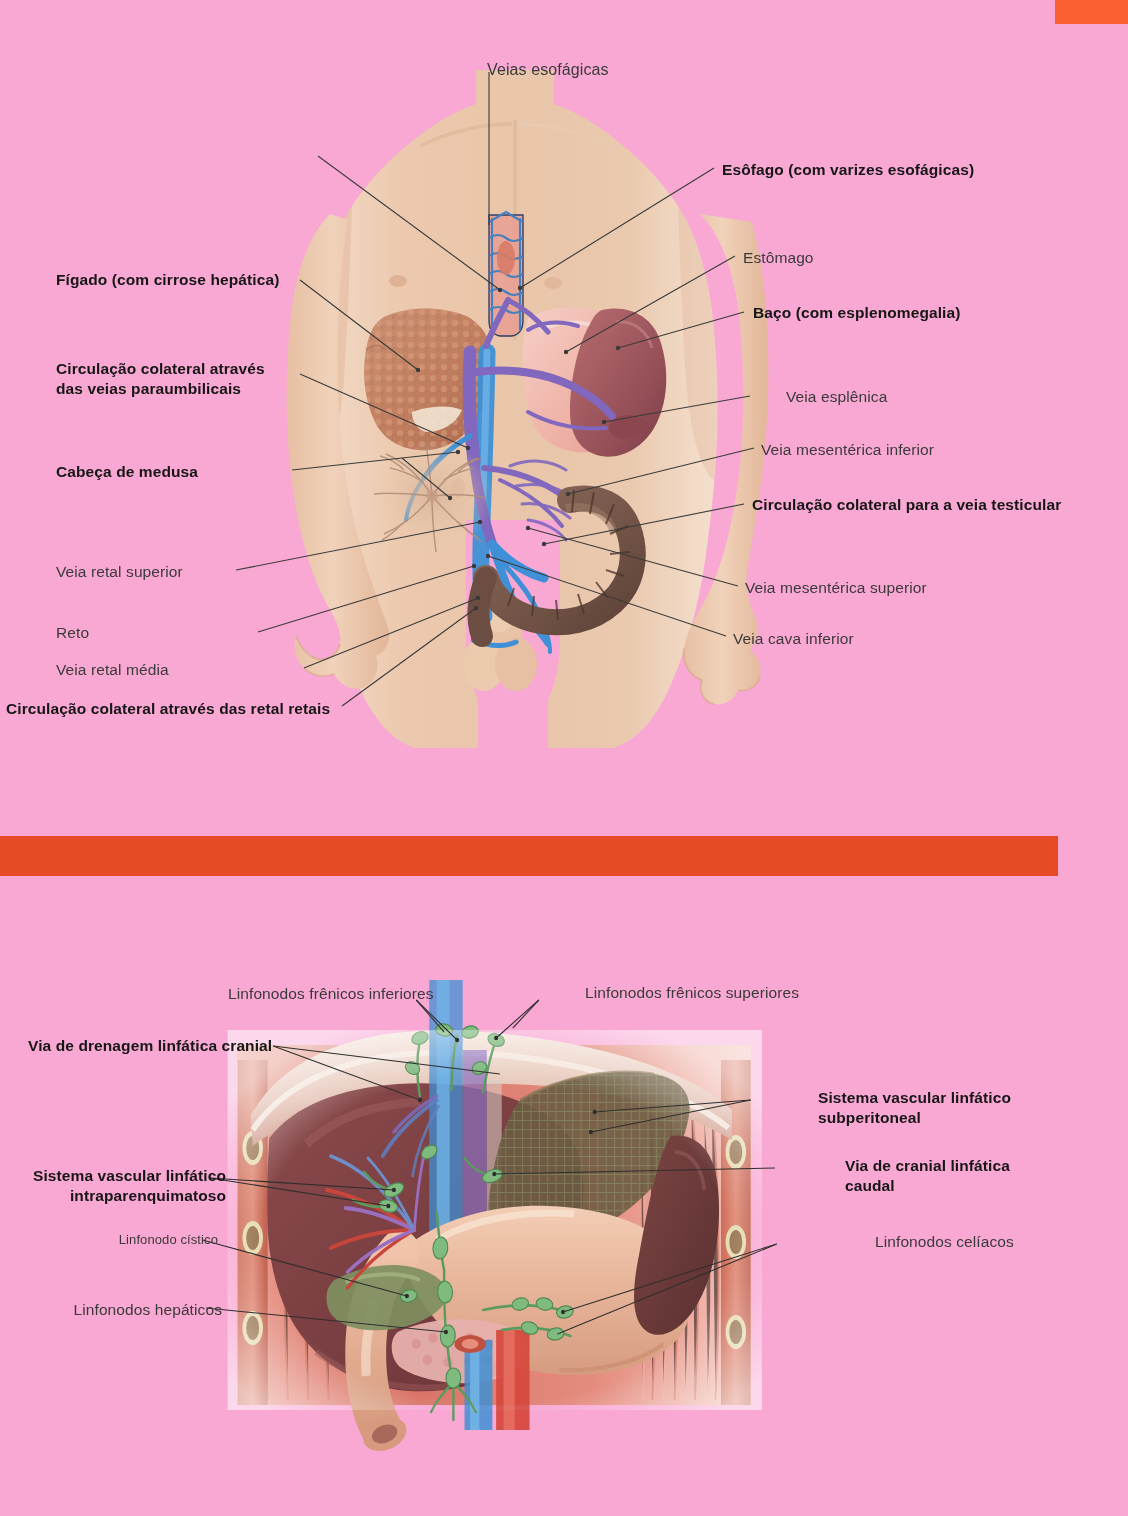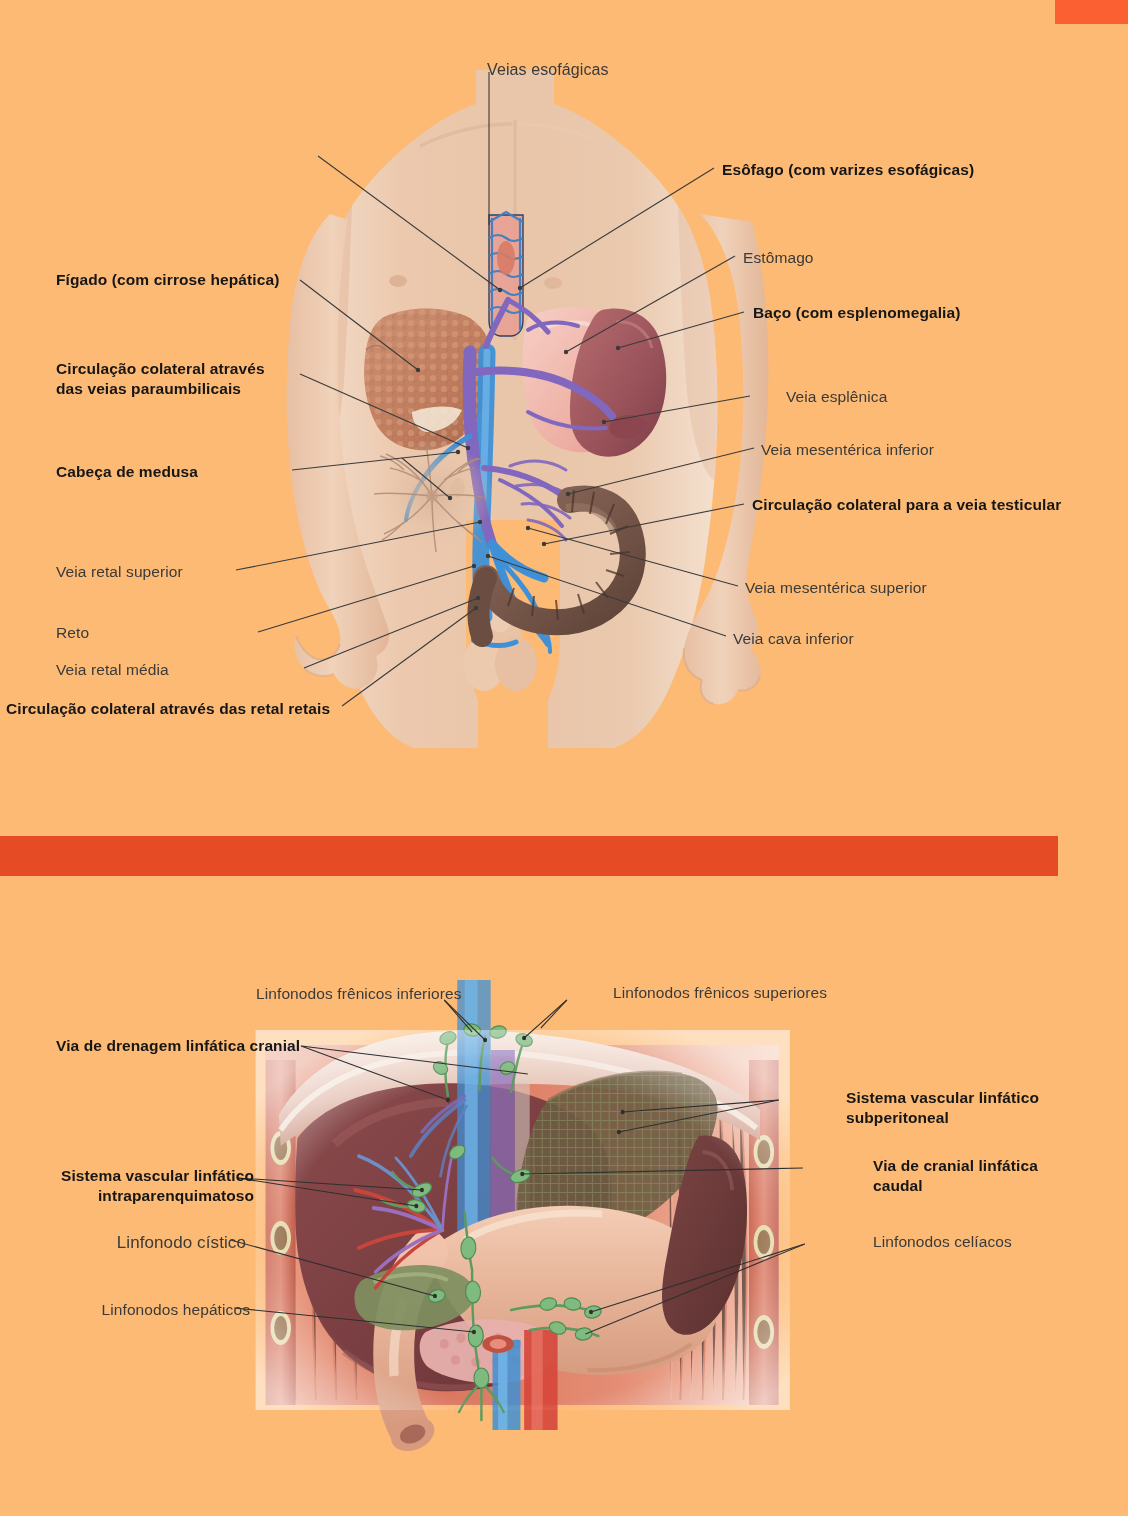--- a/index.html
+++ b/index.html
@@ -10,21 +10,21 @@
   body {
     width: 1128px;
     height: 1516px;
     position: relative;
     font-family: "Liberation Sans", sans-serif;
     overflow: hidden;
   }
   .page {
     position: absolute;
     inset: 0;
-    background: #fdba74;
+    background: #f9a8d4;
   }
   
   .orange-corner {
     position: absolute;
     left: 1055px;
     top: 0;
     width: 73px;
     height: 24px;
     background: #fb6033;
   }
@@ -44,21 +44,20 @@
     left: 0;
     top: 0;
     width: 1128px;
     height: 800px;
   }
   #figure-liver-lymphatics {
     left: 0;
     top: 900px;
     width: 1048px;
     height: 616px;
-    margin-left: 28px;
   }
   .fig-svg {
     position: absolute;
     left: 0;
     top: 0;
     width: 100%;
     height: 100%;
     display: block;
   }
   
@@ -769,20 +768,20 @@
 
     <div class="label bold" style="left:818px; top:188px; font-size:15.5px;">Sistema vascular linfático
 subperitoneal</div>
 
     <div class="label bold" style="left:845px; top:256px; font-size:15.5px;">Via de cranial linfática
 caudal</div>
 
     <div class="label bold lbl-left" style="left:12px; top:266px; width:214px; font-size:15.5px;">Sistema vascular linfático
 intraparenquimatoso</div>
 
-    <div class="label regular lbl-left" style="left:26px; top:332px; width:192px; font-size:17px;">Linfonodo cístico</div>
-
-    <div class="label regular" style="left:845px; top:332px; font-size:15.5px;">Linfonodos celíacos</div>
+    <div class="label regular lbl-left" style="left:26px; top:332px; width:192px; font-size:13px;">Linfonodo cístico</div>
+
+    <div class="label regular" style="left:875px; top:332px; font-size:15.5px;">Linfonodos celíacos</div>
 
     <div class="label regular lbl-left" style="left:22px; top:400px; width:200px; font-size:15.5px;">Linfonodos hepáticos</div>
   </div>
 
 </div>
 
 </body></html>

